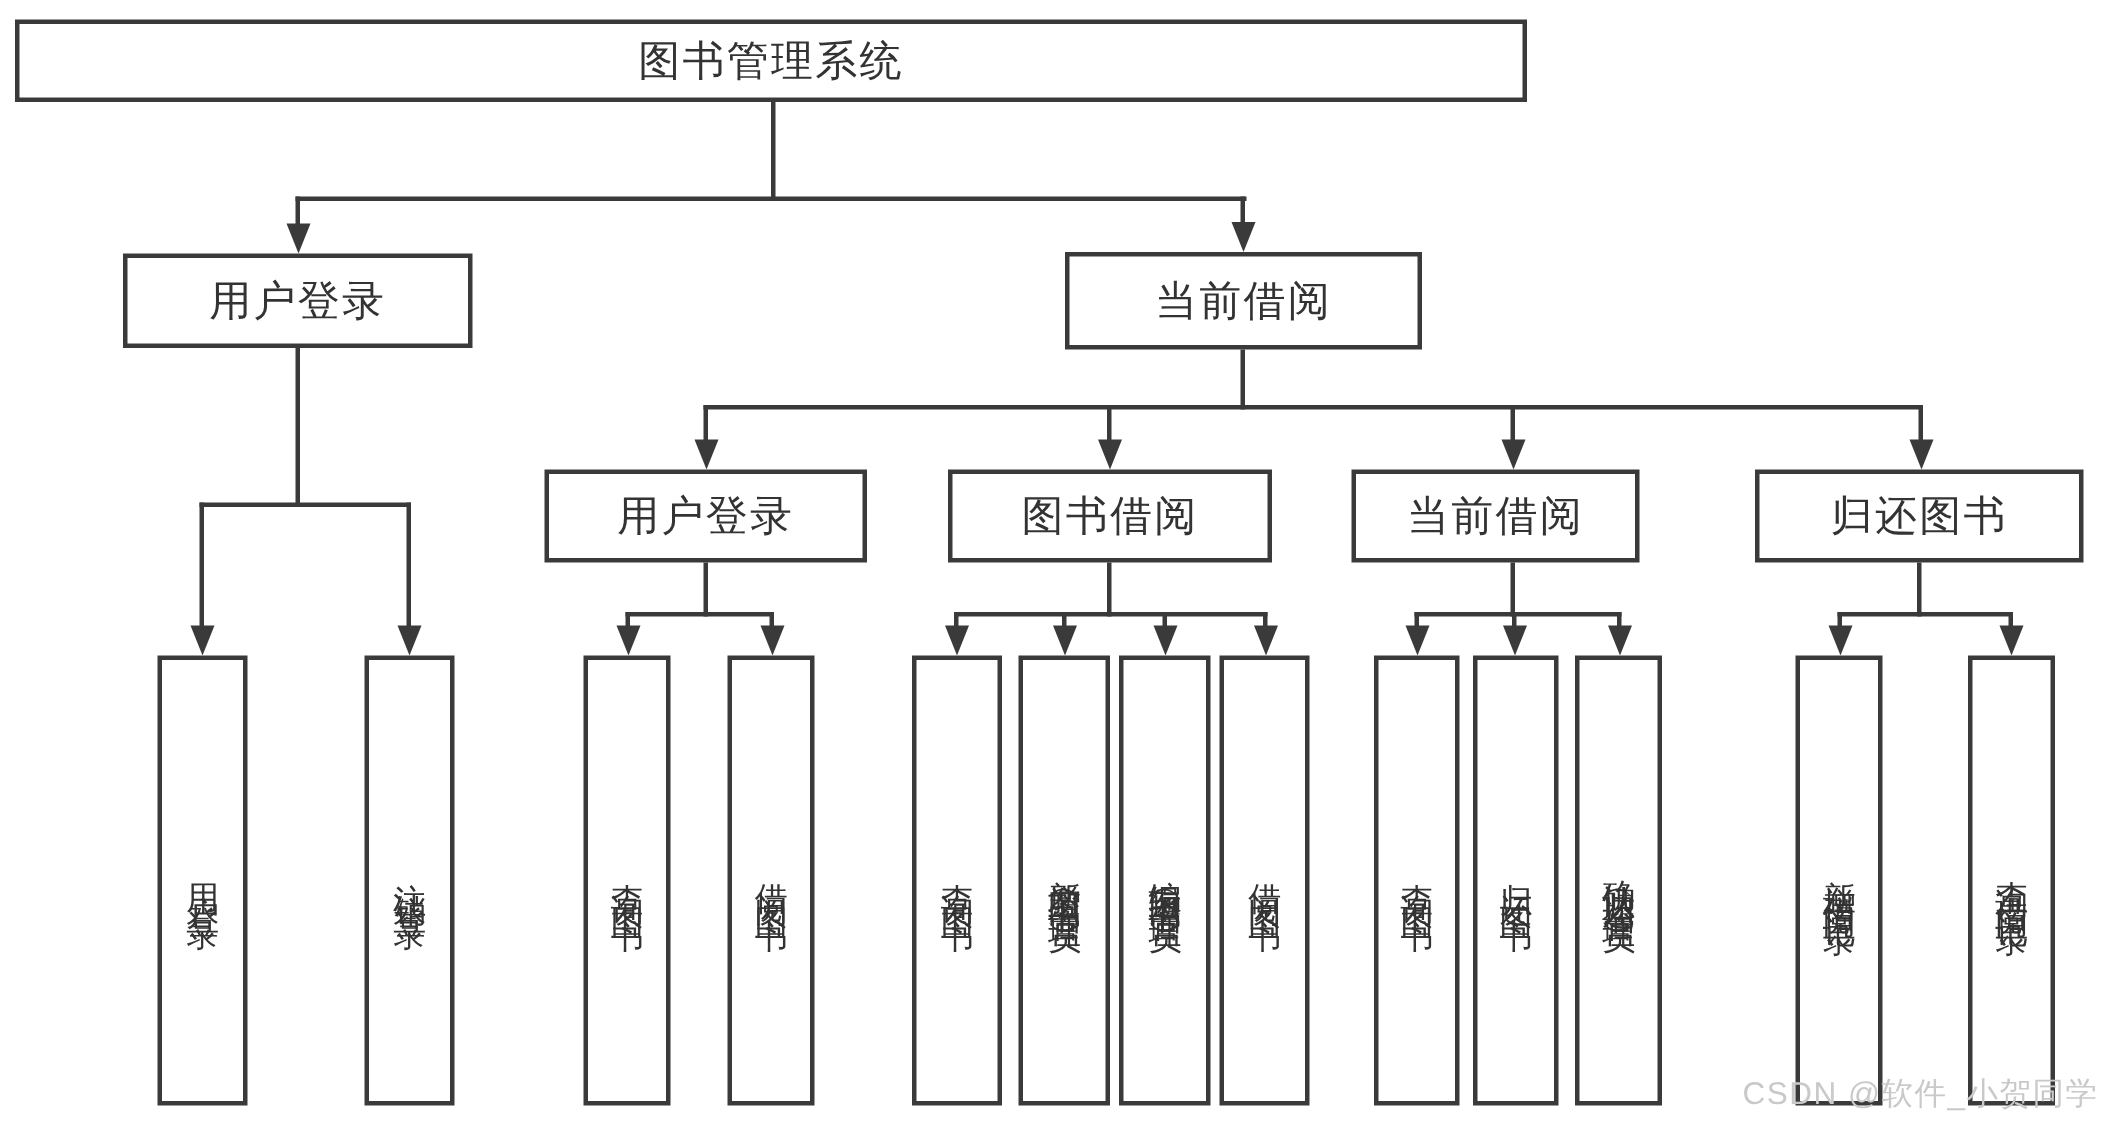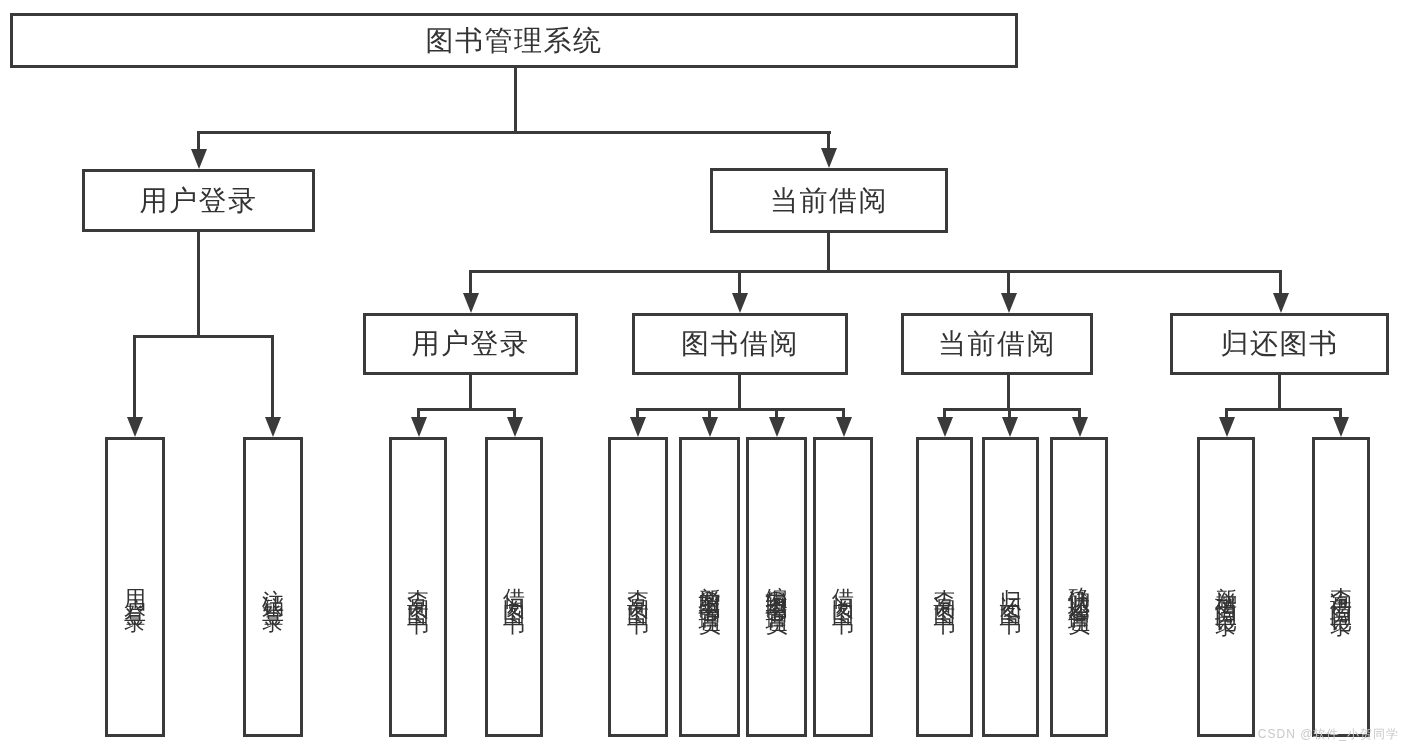--- a/index.html
+++ b/index.html
@@ -35,21 +35,21 @@
     position: absolute;
     width: 0; height: 0;
     border-left: 8px solid transparent;
     border-right: 8px solid transparent;
     border-top: 20px solid #3a3a3a;
   }
   .watermark {
     position: absolute;
     right: 6px;
     bottom: 4px;
-    font-size: 12px;
+    font-size: 21px;
     color: #c9c9c9;
     letter-spacing: 1px;
     white-space: nowrap;
   }
 </style>
 </head>
 <body>
 
 <div class="canvas">
 

